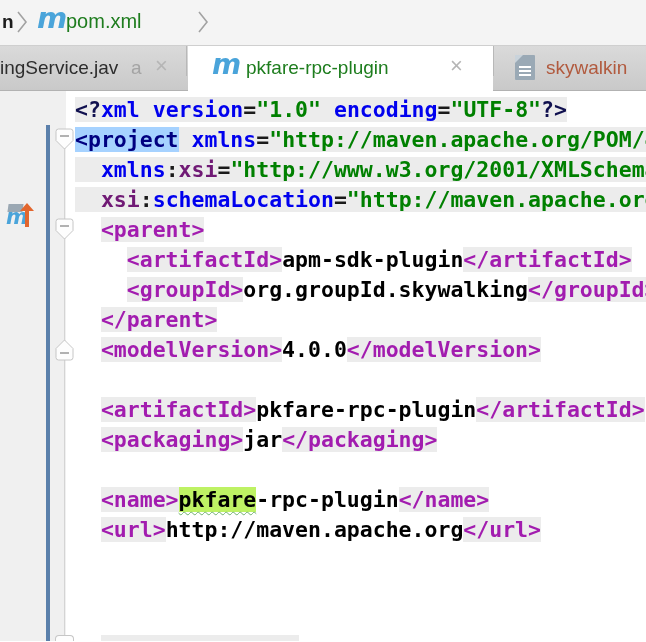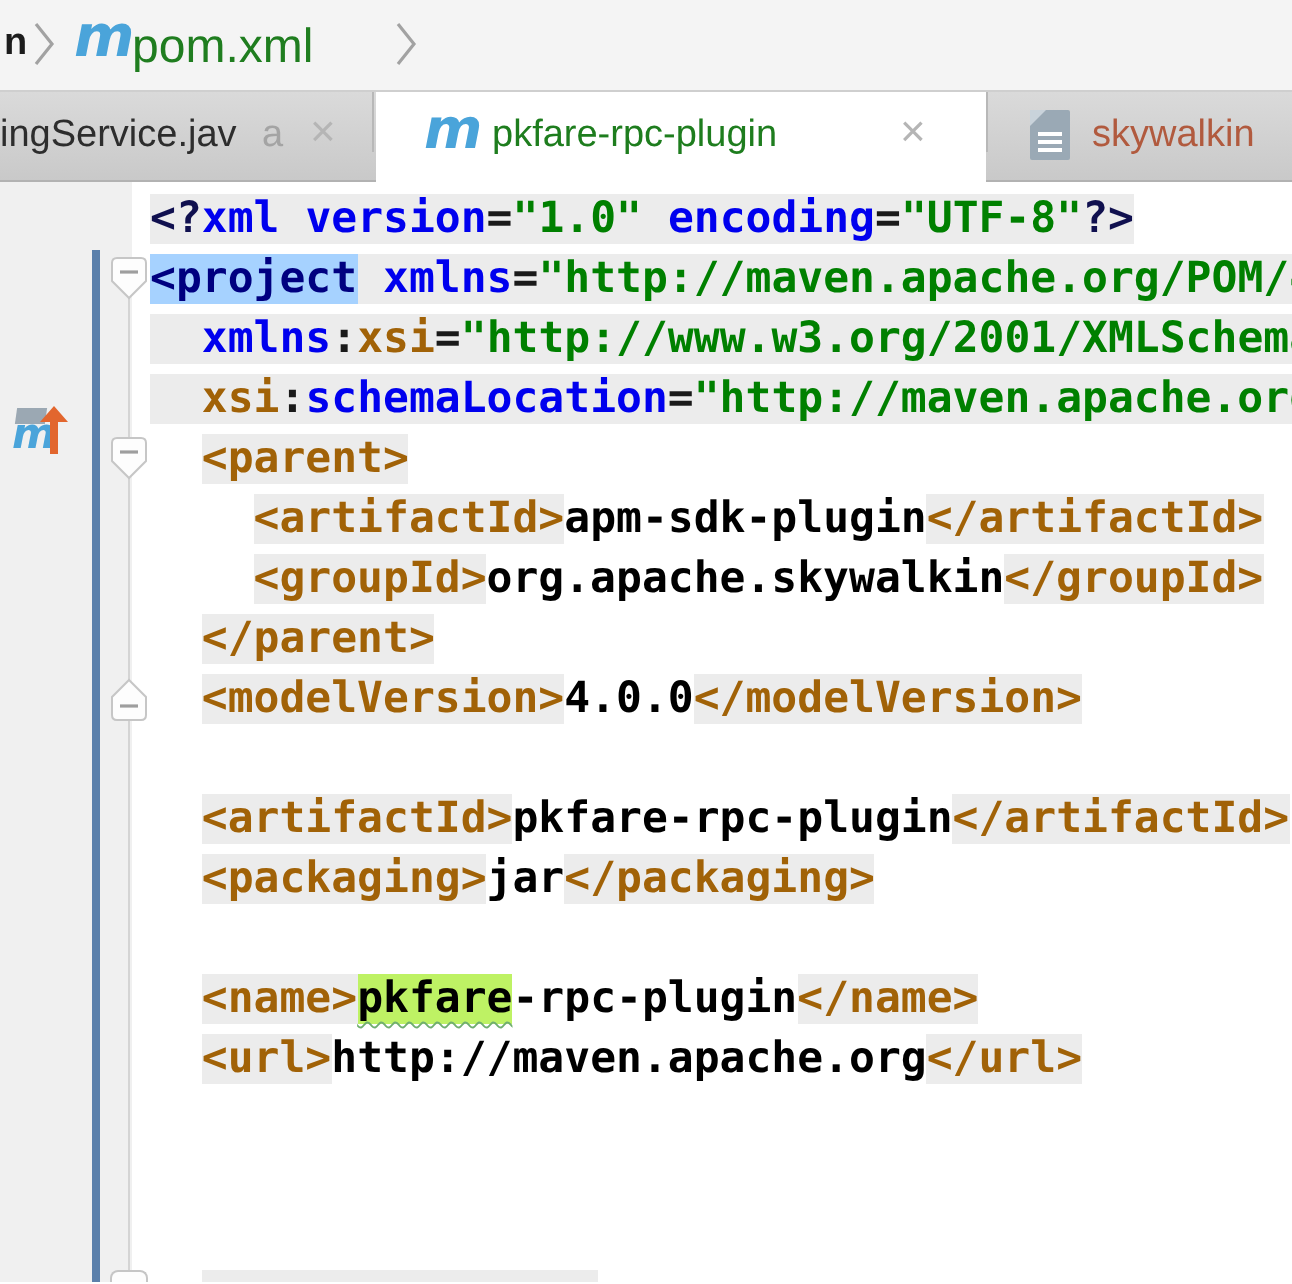--- a/index.html
+++ b/index.html
@@ -15,21 +15,21 @@
     position:absolute; left:2px; top:11px; font-size:19px; font-weight:bold; color:#1c1c1c;
   }
   .bc-chevron { position:absolute; top:10px; }
   .bc-chevron-1 { left:15px; }
   .bc-chevron-2 { left:196px; }
   .m-logo {
     font-family:"DejaVu Sans", sans-serif; font-style:italic; font-weight:bold;
     color:#4aa4da;
   }
   .bc-maven { position:absolute; left:37px; top:1px; font-size:29px; }
-  .bc-file  { position:absolute; left:66px; top:10px; font-size:24px; color:#1f7d1f; }
+  .bc-file  { position:absolute; left:66px; top:10px; font-size:20px; color:#1f7d1f; }
 
   
   .tabbar {
     position:relative; width:646px; height:45px;
     background:linear-gradient(#dadada, #c9c9c9);
     border-bottom:1px solid #b2b2b2;
   }
   .tab { position:absolute; top:0; height:30px; }
   .tab-left  { left:0;  width:187px; border-right:1px solid #b8b8b8; }
   .tab-right { left:493px; width:153px; border-left:1px solid #b8b8b8; }
@@ -93,25 +93,25 @@
     border-bottom:8px solid #e2662e;
   }
 
   
   .code {
     position:absolute; left:66px; top:0; width:580px; height:550px;
     padding:4px 0 0 9px; overflow:hidden;
     font-family:"DejaVu Sans Mono", monospace; font-size:21.5px; font-weight:bold;
   }
   .code-line { height:30px; line-height:30px; white-space:pre; }
-  .t-tag { color:#a16207; background:#ececec; }
+  .t-tag { color:#a21caf; background:#ececec; }
   .t-pi  { color:#10104f; background:#ececec; }
   .t-eq  { color:#1a1a1a; background:#ececec; }
   .t-attr{ color:#0000ee; background:#ececec; }
-  .t-ns  { color:#a16207; background:#ececec; }
+  .t-ns  { color:#701a75; background:#ececec; }
   .t-str { color:#008000; background:#ececec; }
   .t-txt { color:#000000; background:#ffffff; }
   .t-hl  { color:#000080; background:#a6d2ff; }
   .t-ws  { background:transparent; }
   .t-sq  { color:#000000; background:#bef264;
            text-decoration:underline wavy #6fae6f 1px; text-underline-offset:4px; }
 
   .partial-line {
     position:absolute; left:101px; top:544px; width:198px; height:6px; background:#ececec;
   }
@@ -195,21 +195,21 @@
     </div>
   </div>
 
   <div class="code" id="code">
       <div class="code-line"><span class="t-pi">&lt;?</span><span class="t-attr">xml</span><span class="t-eq"> </span><span class="t-attr">version</span><span class="t-eq">=</span><span class="t-str">"1.0"</span><span class="t-eq"> </span><span class="t-attr">encoding</span><span class="t-eq">=</span><span class="t-str">"UTF-8"</span><span class="t-pi">?&gt;</span></div>
       <div class="code-line"><span class="t-hl">&lt;project</span><span class="t-eq"> </span><span class="t-attr">xmlns</span><span class="t-eq">=</span><span class="t-str">"http://maven.apache.org/POM/4.0.0"</span></div>
       <div class="code-line"><span class="t-eq">  </span><span class="t-attr">xmlns</span><span class="t-eq">:</span><span class="t-ns">xsi</span><span class="t-eq">=</span><span class="t-str">"http://www.w3.org/2001/XMLSchema-instance"</span></div>
       <div class="code-line"><span class="t-eq">  </span><span class="t-ns">xsi</span><span class="t-eq">:</span><span class="t-attr">schemaLocation</span><span class="t-eq">=</span><span class="t-str">"http://maven.apache.org/POM/4.0.0 http://maven.apache.org/xsd/maven-4.0.0.xsd"</span></div>
       <div class="code-line"><span class="t-ws">  </span><span class="t-tag">&lt;parent&gt;</span></div>
       <div class="code-line"><span class="t-ws">    </span><span class="t-tag">&lt;artifactId&gt;</span><span class="t-txt">apm-sdk-plugin</span><span class="t-tag">&lt;/artifactId&gt;</span></div>
-      <div class="code-line"><span class="t-ws">    </span><span class="t-tag">&lt;groupId&gt;</span><span class="t-txt">org.apache.skywalkin</span><span class="t-tag">&lt;/groupId&gt;</span></div>
+      <div class="code-line"><span class="t-ws">    </span><span class="t-tag">&lt;groupId&gt;</span><span class="t-txt">org.groupId.skywalking</span><span class="t-tag">&lt;/groupId&gt;</span></div>
       <div class="code-line"><span class="t-ws">  </span><span class="t-tag">&lt;/parent&gt;</span></div>
       <div class="code-line"><span class="t-ws">  </span><span class="t-tag">&lt;modelVersion&gt;</span><span class="t-txt">4.0.0</span><span class="t-tag">&lt;/modelVersion&gt;</span></div>
       <div class="code-line"></div>
       <div class="code-line"><span class="t-ws">  </span><span class="t-tag">&lt;artifactId&gt;</span><span class="t-txt">pkfare-rpc-plugin</span><span class="t-tag">&lt;/artifactId&gt;</span></div>
       <div class="code-line"><span class="t-ws">  </span><span class="t-tag">&lt;packaging&gt;</span><span class="t-txt">jar</span><span class="t-tag">&lt;/packaging&gt;</span></div>
       <div class="code-line"></div>
       <div class="code-line"><span class="t-ws">  </span><span class="t-tag">&lt;name&gt;</span><span class="t-sq">pkfare</span><span class="t-txt">-rpc-plugin</span><span class="t-tag">&lt;/name&gt;</span></div>
       <div class="code-line"><span class="t-ws">  </span><span class="t-tag">&lt;url&gt;</span><span class="t-txt">http://maven.apache.org</span><span class="t-tag">&lt;/url&gt;</span></div>
       <div class="code-line"></div>
       <div class="code-line"></div>

